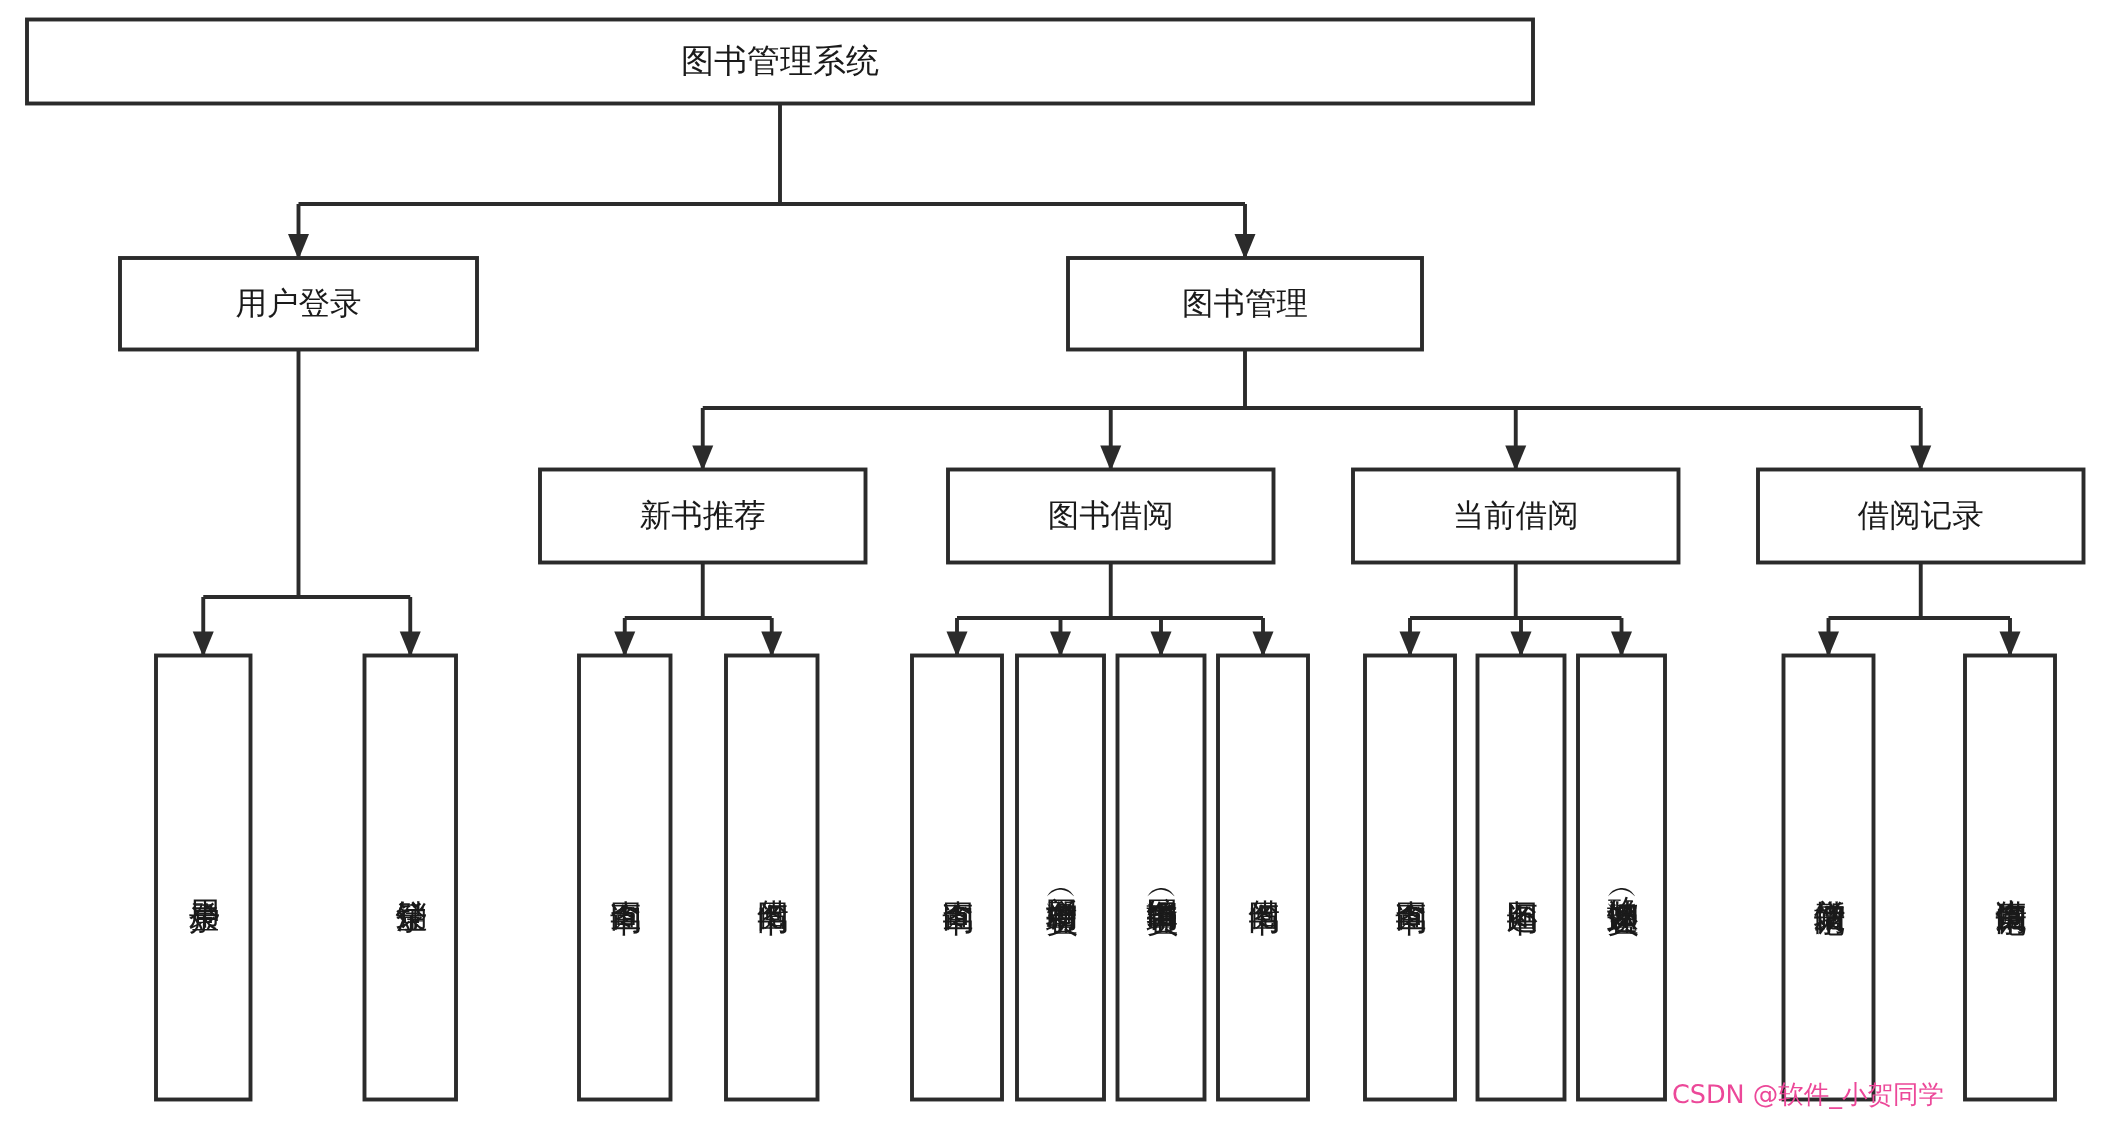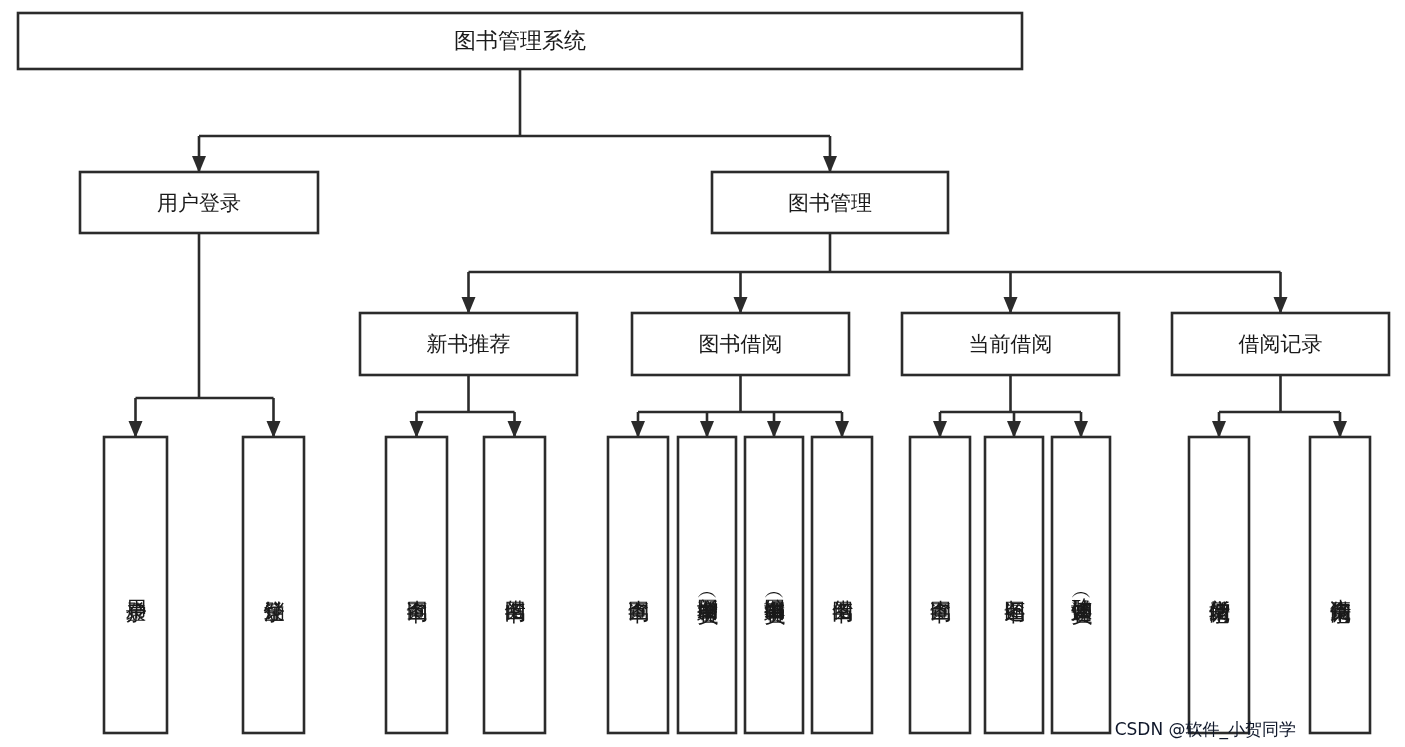--- a/index.html
+++ b/index.html
@@ -64,21 +64,21 @@
     letter-spacing: 1px;
     white-space: nowrap;
     pointer-events: none;
   }
   #watermark {
     position: absolute;
     right: 8px;
     bottom: 6px;
     font-family: "DejaVu Sans", "Liberation Sans", sans-serif;
     font-size: 17px;
-    color: #0f172a;
+    color: #ec4899;
     white-space: nowrap;
     user-select: none;
   }
 </style>
 </head>
 <body>
 
 <div id="diagram-root">
 
   <svg id="tree-svg" viewBox="0 0 1405 747" xmlns="http://www.w3.org/2000/svg">

